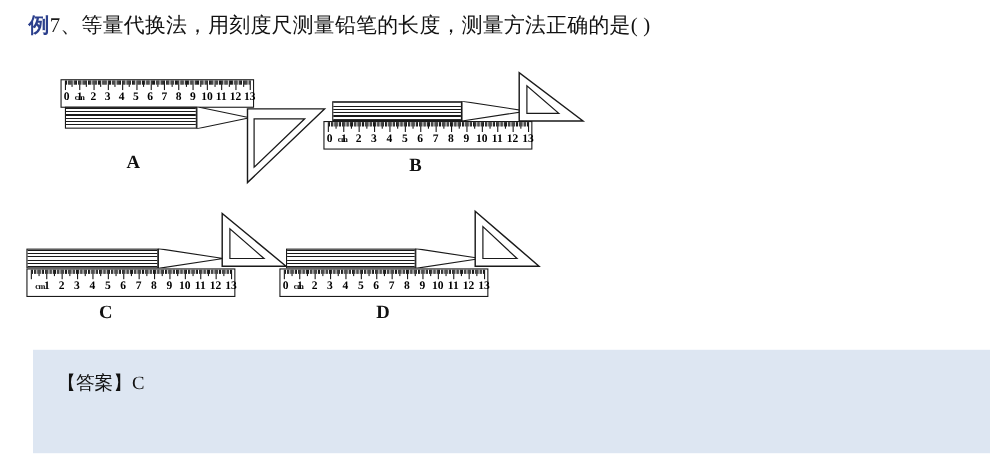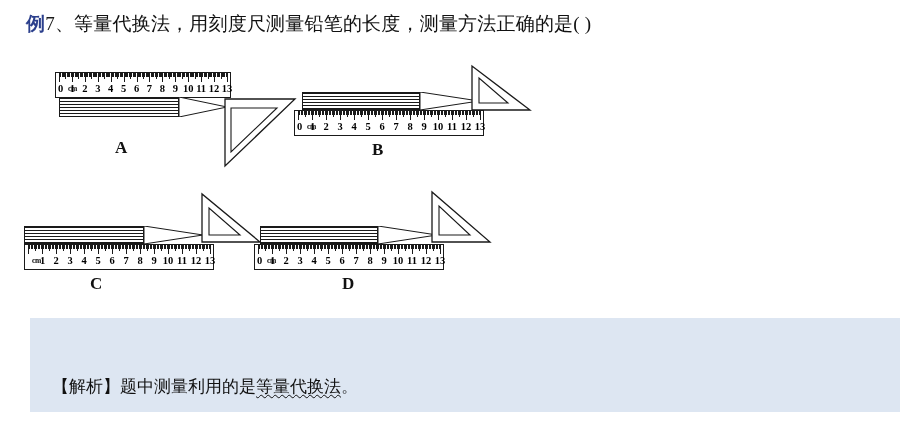--- a/index.html
+++ b/index.html
@@ -843,16 +843,16 @@
     <svg width="92" height="60" viewBox="0 0 92 60">
       <path d="M32,0 L32,50 L90,50 Z" fill="#ffffff" stroke="#1a1a1a" stroke-width="1.3"></path>
       <path d="M39,14 L39,43 L70,43 Z" fill="none" stroke="#1a1a1a" stroke-width="1.1"></path>
     </svg>
   </div>
 
   <div class="opt-label" style="left:88px; top:72px;">D</div>
 </div>
 
 <div id="answer-panel">
-  <div class="line l2">
-    <span class="bracket">【解析】</span><span>题中测量利用的是</span><span class="wavy">等量代换法</span><span>。</span>
+  <div class="line l1">
+    <span class="bracket">【答案】</span><span>C</span>
   </div>
 </div>
 
 </body></html>

